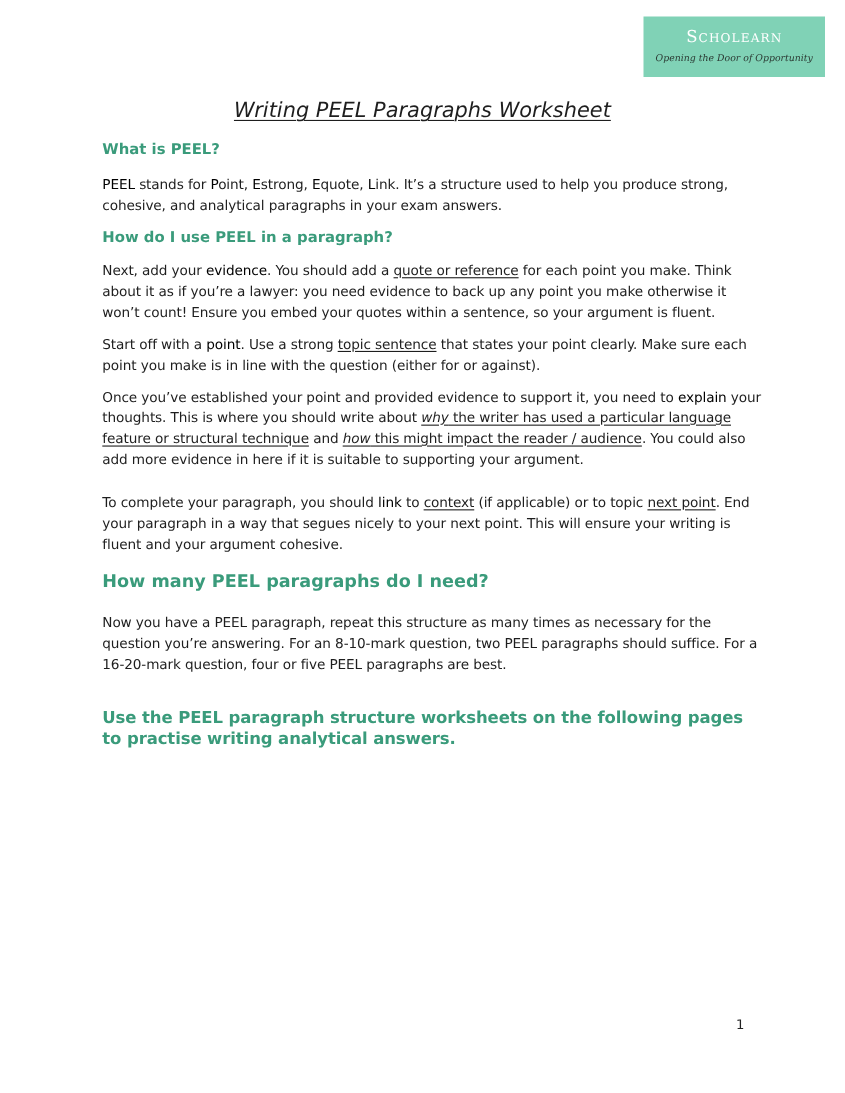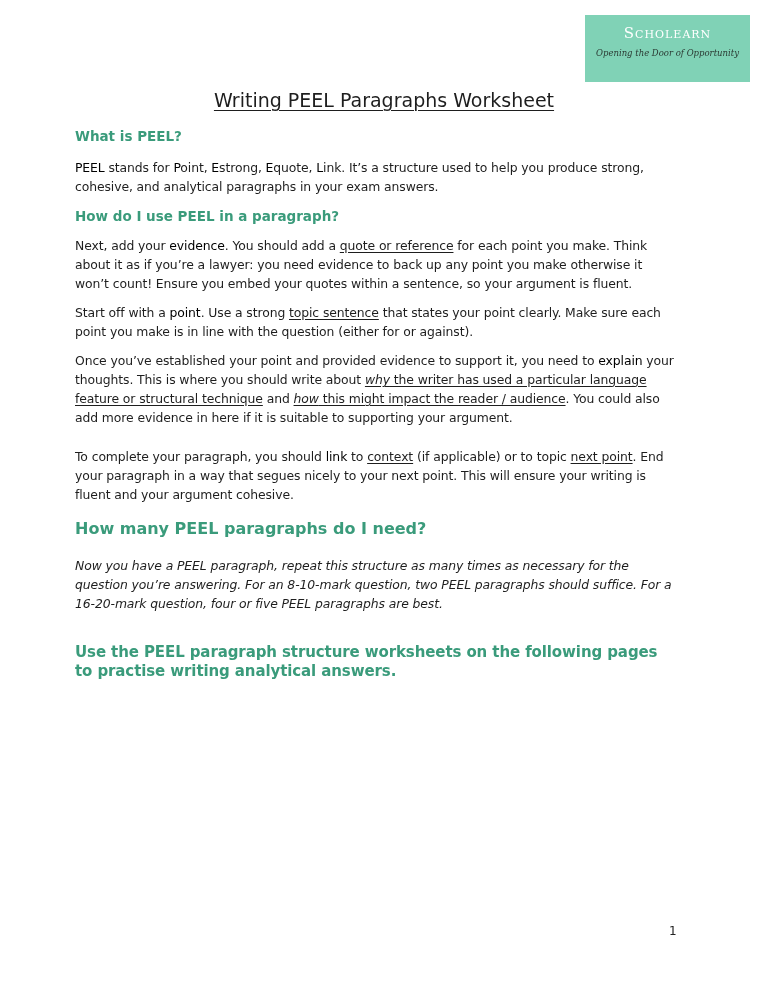--- a/index.html
+++ b/index.html
@@ -13,21 +13,21 @@
       position: relative;
       overflow: hidden;
       font-family: "DejaVu Sans", sans-serif;
       color: #1e1e1e;
     }
     .logo {
       position: absolute;
       left: 585px;
       top: 15px;
       width: 165px;
-      height: 67px;
+      height: 55px;
       background: #80d2b6;
       text-align: center;
       box-sizing: border-box;
     }
     .logo-name {
       display: block;
       font-family: "DejaVu Serif", serif;
       color: #ffffff;
       font-size: 15px;
       letter-spacing: 1px;
@@ -52,24 +52,25 @@
       text-align: center;
       font-size: 19px;
       font-weight: normal;
       margin: 0;
       line-height: 24px;
     }
     .title span {
       text-decoration: underline;
       text-underline-offset: 3px;
       text-decoration-thickness: 1px;
+      font-style: italic;
     }
     .content {
       position: absolute;
-      left: 75px;
+      left: 93px;
       top: 120px;
       width: 600px;
     }
     .h2 {
       color: #3a9b7b;
       font-weight: bold;
       font-size: 13.5px;
       margin: 0;
       line-height: 20px;
     }
@@ -128,19 +129,19 @@
 
     <p style="margin-top:10px;"><span>Start off with a </span><b>point</b><span>. Use a strong </span><span class="u">topic sentence</span><span> that states your point clearly. Make sure each point you make is in line with the question (either for or against).</span></p>
 
     <p style="margin-top:10px;"><span>Once you’ve established your point and provided evidence to support it, you need to </span><b>explain</b><span> your thoughts. This is where you should write about </span><span class="ui">why</span><span class="u"> the writer has used a particular language feature or structural technique</span><span> and </span><span class="ui">how</span><span class="u"> this might impact the reader / audience</span><span>. You could also add more evidence in here if it is suitable to supporting your argument.</span></p>
 
     <p style="margin-top:20px;"><span>To complete your paragraph, you should </span><b>link</b><span> to </span><span class="u">context</span><span> (if applicable) or to topic </span><span class="u">next point</span><span>. End your paragraph in a way that segues nicely to your next point. This will ensure your writing is fluent and your argument cohesive.</span></p>
   </div>
 
   <div style="margin-top:16px;">
     <h3 class="h3">How many PEEL paragraphs do I need?</h3>
-    <p style="margin-top:18px;font-style:italic;">Now you have a PEEL paragraph, repeat this structure as many times as necessary for the question you’re answering. For an 8-10-mark question, two PEEL paragraphs should suffice. For a 16-20-mark question, four or five PEEL paragraphs are best.</p>
+    <p style="margin-top:18px;">Now you have a PEEL paragraph, repeat this structure as many times as necessary for the question you’re answering. For an 8-10-mark question, two PEEL paragraphs should suffice. For a 16-20-mark question, four or five PEEL paragraphs are best.</p>
   </div>
 
   <p class="cta" style="margin-top:30px;">Use the PEEL paragraph structure worksheets on the following pages to practise writing analytical answers.</p>
 </div>
 
 <div class="page-number">1</div>
 
 </body></html>

